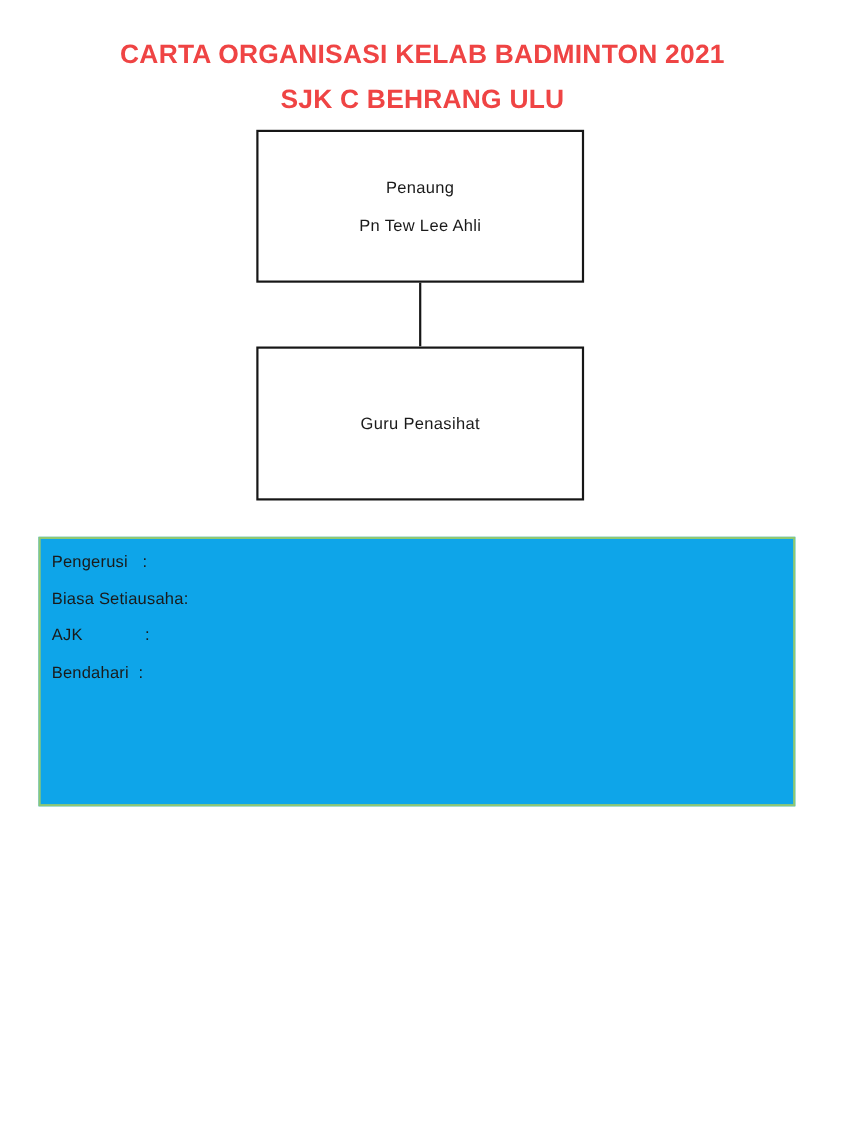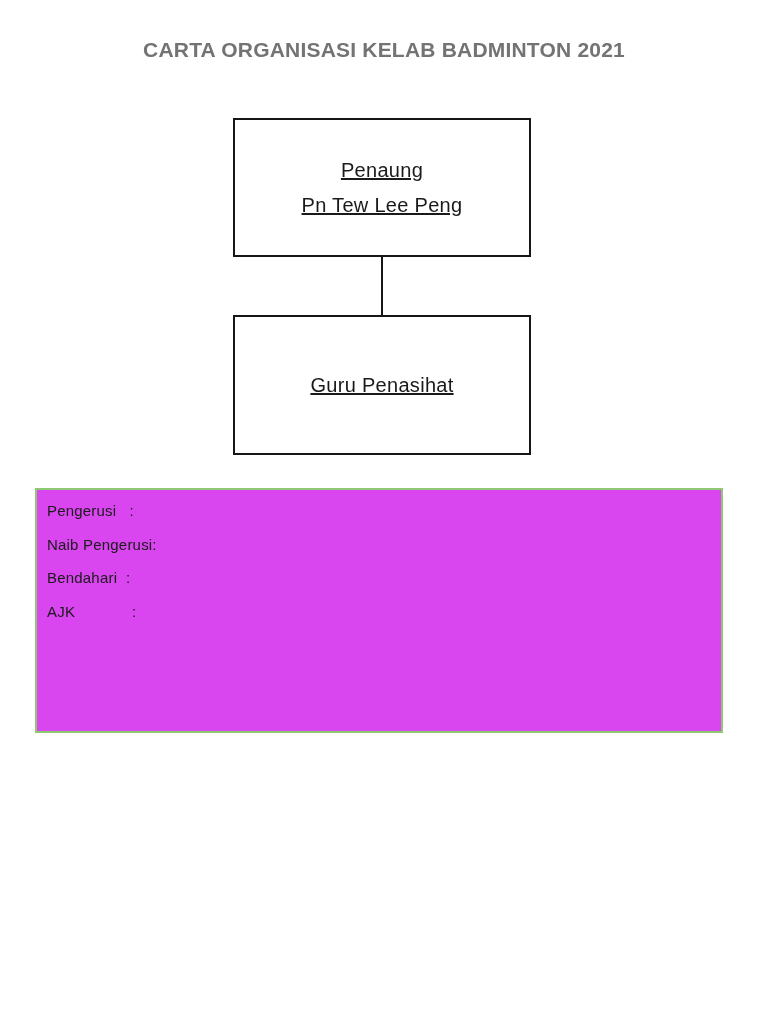--- a/index.html
+++ b/index.html
@@ -15,44 +15,43 @@
     font-family: "Liberation Sans", "DejaVu Sans", sans-serif;
     color: #111111;
     overflow: hidden;
   }
   .doc-title {
     position: absolute;
     left: 0;
     width: 768px;
     text-align: center;
     font-weight: bold;
-    font-size: 21px;
+    font-size: 24px;
     line-height: 26px;
     letter-spacing: 0.2px;
-    color: #737373;
+    color: #ef4444;
   }
   .doc-title.line1 { top: 37px; }
   .doc-title.line2 { top: 78px; }
 
   .org-box {
     position: absolute;
     left: 233px;
     width: 298px;
     border: 2px solid #161616;
     background: #ffffff;
     box-sizing: border-box;
     display: flex;
     flex-direction: column;
     justify-content: center;
     align-items: center;
     text-align: center;
-    font-size: 20px;
+    font-size: 15px;
     letter-spacing: 0.3px;
     color: #1a1a1a;
-    text-decoration: underline;
   }
   .org-box .org-line {
     line-height: 35px;
   }
   .org-box.penaung {
     top: 118px;
     height: 139px;
   }
   .org-box.guru-penasihat {
     top: 315px;
@@ -69,51 +68,52 @@
   }
 
   .committee-box {
     position: absolute;
     left: 35px;
     top: 488px;
     width: 688px;
     height: 245px;
     box-sizing: border-box;
     border: 2px solid #8fc873;
-    background: #d946ef;
+    background: #0ea5e9;
     padding: 4px 0 0 10px;
   }
   .committee-row {
     height: 33.6px;
     line-height: 33.6px;
     font-size: 15px;
     white-space: pre;
     color: #1a1a1a;
     letter-spacing: 0.2px;
   }
 </style>
 </head>
 <body>
 
 <div class="page">
 
   <div class="doc-title line1">CARTA ORGANISASI KELAB BADMINTON 2021</div>
 
+  <div class="doc-title line2">SJK C BEHRANG ULU</div>
 
   <div class="org-box penaung" style="border-color: rgb(22, 22, 22);">
     <div class="org-line">Penaung</div>
-    <div class="org-line">Pn Tew Lee Peng</div>
+    <div class="org-line">Pn Tew Lee Ahli</div>
   </div>
 
   <div class="connector" style="background: rgb(22, 22, 22);"></div>
 
   <div class="org-box guru-penasihat" style="border-color: rgb(22, 22, 22);">
     <div class="org-line">Guru Penasihat</div>
   </div>
 
   <div class="committee-box" style="border-color: rgb(143, 200, 115);">
     <div class="committee-row">Pengerusi   :</div>
-    <div class="committee-row">Naib Pengerusi:</div>
+    <div class="committee-row">Biasa Setiausaha:</div>
+    <div class="committee-row">AJK             :</div>
     <div class="committee-row">Bendahari  :</div>
-    <div class="committee-row">AJK             :</div>
   </div>
 
 </div>
 
 </body></html>

